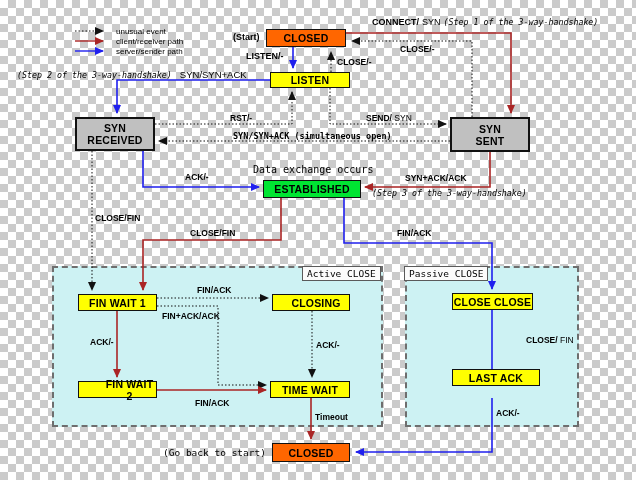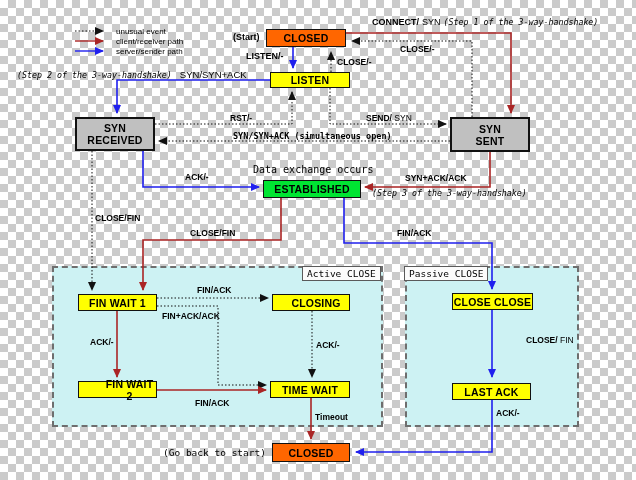--- a/index.html
+++ b/index.html
@@ -106,21 +106,21 @@
   <div class="box gray" style="left:450px; top:117px; width:80px; height:35px;">
     <div>SYN</div>
     <div>SENT</div>
   </div>
   <div class="box green" style="left:263px; top:180px; width:98px; height:18px;">ESTABLISHED</div>
   <div class="box yellow" style="left:78px; top:294px; width:79px; height:17px;">FIN WAIT 1</div>
   <div class="box yellow" style="left:272px; top:294px; width:78px; height:17px;padding-left:10px;">CLOSING</div>
   <div class="box yellow" style="left:452px; top:293px; width:81px; height:17px;">CLOSE CLOSE</div>
   <div class="box yellow" style="left:78px; top:381px; width:79px; height:17px;padding-left:24px;">FIN WAIT 2</div>
   <div class="box yellow" style="left:270px; top:381px; width:80px; height:17px;">TIME WAIT</div>
-  <div class="box yellow" style="left:452px; top:383px; width:79px; height:17px;">LAST ACK</div>
+  <div class="box yellow" style="left:452px; top:369px; width:88px; height:17px;">LAST ACK</div>
   <div class="box orange" style="left:272px; top:443px; width:78px; height:19px;">CLOSED</div>
 
   <div class="legend-label" style="left:116px; top:27px;">unusual event</div>
   <div class="legend-label" style="left:116px; top:37px;">client/receiver path</div>
   <div class="legend-label" style="left:116px; top:47px;">server/sender path</div>
 
   <div class="lbl" style="left:233px; top:32px; font-size:9px;">(Start)</div>
 
   <div class="lbl row" style="left:372px; top:17px; font-size:9px;">
     <span>CONNECT/</span>

